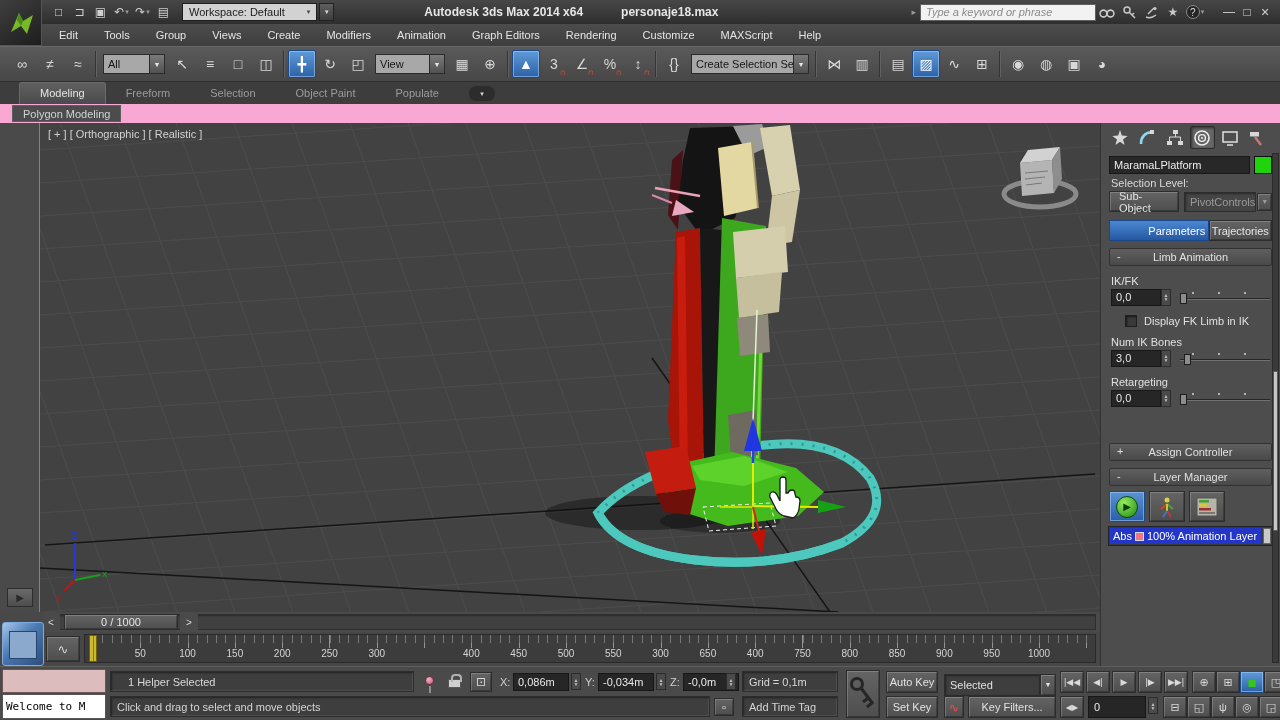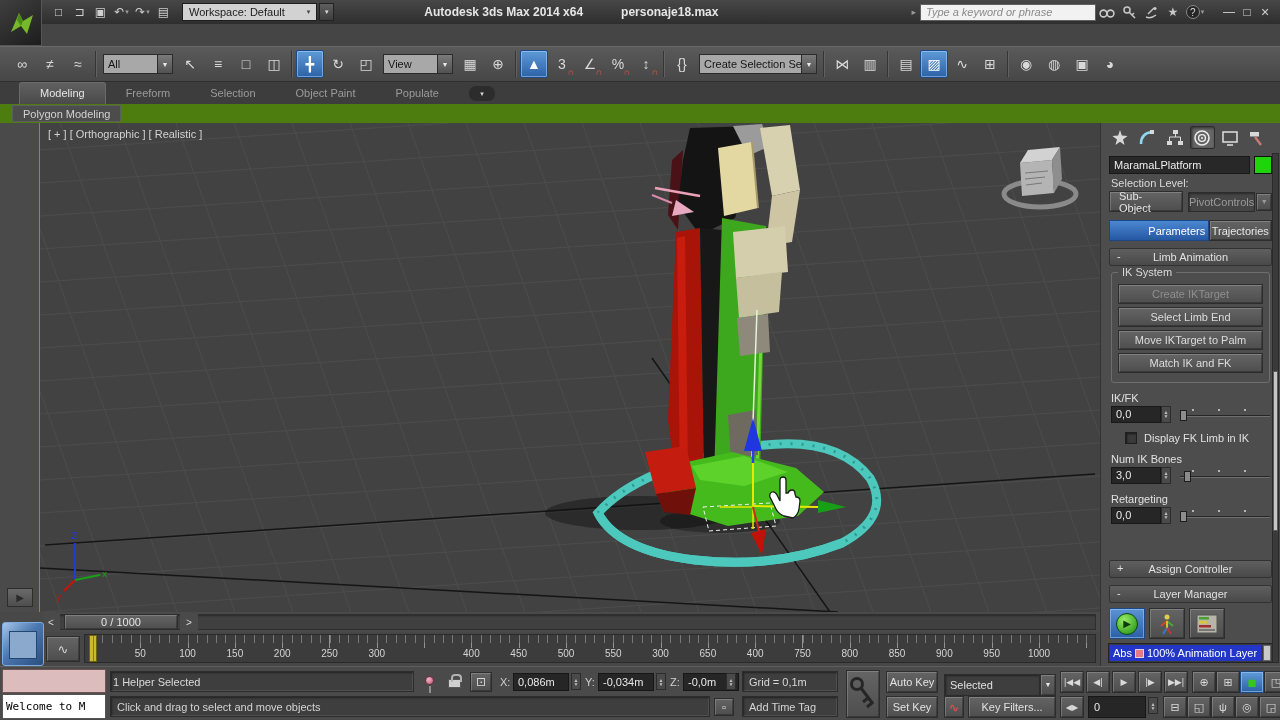--- a/index.html
+++ b/index.html
@@ -60,21 +60,21 @@
     border-left:1px solid #2b2b2b;color:#e8e8e8;font-size:7px;display:flex;align-items:center;justify-content:center;}
 
   
   .ribbontabs{position:absolute;left:0;top:82px;width:1280px;height:22px;background:#3d3d3d;
     display:flex;align-items:flex-end;padding-left:19px;z-index:4;}
   .rtab{padding:0 20px;line-height:21px;color:#9b9b9b;}
   .rtab.ractive{background:linear-gradient(#606060,#4a4a4a);color:#e6e6e6;border:1px solid #6a6a6a;border-bottom:none;
     border-radius:3px 3px 0 0;}
   .rmin{width:26px;height:15px;margin:0 0 3px 10px;background:#2c2c2c;border-radius:7px;
     color:#d8d8d8;font-size:7px;display:flex;align-items:center;justify-content:center;}
-  .ribbonrow{position:absolute;left:0;top:104px;width:1280px;height:19px;background:#4d7c0f;z-index:4;
+  .ribbonrow{position:absolute;left:0;top:104px;width:1280px;height:19px;background:#f9a8d4;z-index:4;
     display:flex;align-items:center;}
   .rchip{margin-left:12px;height:17px;padding:0 10px;background:#4c4c4c;border:1px solid #5e5e5e;
     color:#d2d2d2;display:flex;align-items:center;}
 
   
   .leftstrip{position:absolute;left:0;top:123px;width:40px;height:489px;background:#4a4a4a;
     border-right:1px solid #3a3a3a;}
   .vpplay{position:absolute;left:7px;top:465px;width:26px;height:19px;
     background:linear-gradient(#6a6a6a,#4e4e4e);border:1px solid #2d2d2d;color:#2a2a2a;font-size:10px;
     display:flex;align-items:center;justify-content:center;}
@@ -91,21 +91,21 @@
   .namerow{display:flex;align-items:center;margin:5px 8px 3px 8px;}
   .namefield{flex:1;height:18px;background:#282828;border:1px solid #181818;color:#ececec;
     display:flex;align-items:center;padding-left:4px;}
   .swatch{width:18px;height:18px;background:#1fd40a;border:1px solid #101010;margin-left:4px;}
   .sellevel{margin:3px 10px 1px 10px;color:#dadada;}
   .subrow{display:flex;align-items:center;margin:2px 8px;}
   .raised{background:linear-gradient(#646464,#4e4e4e);border:1px solid #2d2d2d;
     box-shadow:inset 1px 1px 0 rgba(255,255,255,.18),inset -1px -1px 0 rgba(0,0,0,.28);}
   .subobj{height:21px;padding:0 9px;display:flex;align-items:center;color:#e2e2e2;}
   .pivcombo{flex:1;height:20px;margin-left:5px;background:#454545;border:1px solid #2c2c2c;
-    box-shadow:inset 1px 1px 2px rgba(0,0,0,.4);color:#9a9a9a;display:flex;align-items:center;}
+    box-shadow:inset 1px 1px 2px rgba(0,0,0,.4);color:#9a9a9a;display:flex;align-items:center;padding-left:5px;}
   .pivdrop{width:16px;height:18px;display:flex;align-items:center;justify-content:center;
     color:#9a9a9a;font-size:7px;margin-left:1px;}
   .ptabs{display:flex;margin:8px 8px 2px 8px;}
   .ptab{flex:1;height:21px;display:flex;align-items:center;justify-content:center;color:#e6e6e6;}
   .ptab.bluetab{background:linear-gradient(#4b87d2,#2558a2);border:1px solid #1b4884;color:#fff;padding-left:36px;}
   .roll{margin:7px 8px 0 8px;height:18px;background:linear-gradient(#5f5f5f,#494949);border:1px solid #323232;
     border-radius:2px;display:flex;align-items:center;justify-content:center;position:relative;color:#e0e0e0;}
   .rsign{position:absolute;left:7px;top:1px;}
   .grp{margin:6px 10px 0 10px;border:1px solid #6e6e6e;border-radius:3px;padding:8px 4px 6px 4px;position:relative;}
   .grplbl{position:absolute;top:-7px;left:6px;background:#4d4d4d;padding:0 4px;color:#dadada;}
@@ -172,21 +172,21 @@
   .statusbar{position:absolute;left:0;top:666px;width:1280px;height:54px;background:#4a4a4a;
     border-top:1px solid #5e5e5e;z-index:7;}
   .sunken{background:#3e3e3e;border:1px solid #2c2c2c;
     box-shadow:inset 1px 1px 2px rgba(0,0,0,.45),inset -1px -1px 0 rgba(255,255,255,.10);}
   .listener1{position:absolute;left:2px;top:2px;width:104px;height:24px;background:#dcbcbc;
     border:1px solid #6e5454;}
   .listener2{position:absolute;left:2px;top:27px;width:104px;height:25px;background:#fff;color:#000;
     font-family:"DejaVu Sans Mono",monospace;font-size:11px;display:flex;align-items:center;padding:0 3px;
     border:1px solid #555;white-space:nowrap;overflow:hidden;}
   .statusfield{position:absolute;left:110px;top:4px;width:304px;height:21px;display:flex;align-items:center;
-    padding:0 2px;color:#dadada;}
+    padding:0 17px;color:#dadada;}
   .promptfield{position:absolute;left:110px;top:29px;width:600px;height:21px;display:flex;align-items:center;
     padding:0 6px;color:#d4d4d4;}
   .pinicon{position:absolute;left:425px;top:9px;width:9px;height:9px;border-radius:50%;
     background:radial-gradient(circle at 35% 30%,#f2b4c4,#c05878);border:1px solid #703040;}
   .pinicon::after{content:"";position:absolute;left:3px;top:9px;width:2px;height:7px;background:#909090;}
   .lockicon{position:absolute;left:448px;top:12px;width:13px;height:9px;background:#cfcfcf;
     border:1px solid #555;border-radius:1px;}
   .lockicon::before{content:"";position:absolute;left:2px;top:-6px;width:7px;height:6px;
     border:2px solid #b0b0b0;border-bottom:none;border-radius:4px 4px 0 0;}
   .offbtn{position:absolute;left:470px;top:5px;width:22px;height:20px;display:flex;align-items:center;
@@ -304,33 +304,47 @@
     </div>
   </div>
 
   <div class="logo">
     <svg width="30" height="30" viewBox="0 0 30 30">
       <path d="M5 24 L13 5 L17 13 L27 7 L21 26 L15 18 Z" fill="#76b82a"></path>
       <path d="M13 5 L17 13 L15 18 L11 12 Z" fill="#4e8a18"></path>
     </svg>
   </div>
 
+  <div class="menubar" id="menubar">
+      <div class="mitem">Edit</div>
+      <div class="mitem">Tools</div>
+      <div class="mitem">Group</div>
+      <div class="mitem">Views</div>
+      <div class="mitem">Create</div>
+      <div class="mitem">Modifiers</div>
+      <div class="mitem">Animation</div>
+      <div class="mitem">Graph Editors</div>
+      <div class="mitem">Rendering</div>
+      <div class="mitem">Customize</div>
+      <div class="mitem">MAXScript</div>
+      <div class="mitem">Help</div>
+    </div>
 
   <div class="toolbar" id="toolbar">
       <div class="tbtn">
         <span class="tglyph">∞</span>
       </div>
       <div class="tbtn">
         <span class="tglyph">≠</span>
       </div>
       <div class="tbtn">
         <span class="tglyph">≈</span>
       </div>
       <div class="tdiv"></div>
-      <div class="tcombo" style="width: 70px;">
+      <div class="tcombo" style="width: 62px;">
         <span class="cval">All</span>
         <span class="cbtn">▼</span>
       </div>
       <div class="tbtn">
         <span class="tglyph">↖</span>
       </div>
       <div class="tbtn">
         <span class="tglyph">≡</span>
       </div>
       <div class="tbtn">
@@ -631,29 +645,20 @@
     <div class="ptabs">
       <div class="ptab bluetab">Parameters</div>
       <div class="ptab raised">Trajectories</div>
     </div>
 
     <div class="roll">
       <span class="rsign">-</span>
       <span>Limb Animation</span>
     </div>
 
-    <div class="grp">
-      <div class="grplbl">IK System</div>
-      <div id="limbbtns">
-          <div class="cpbtn raised cpdis">Create IKTarget</div>
-          <div class="cpbtn raised">Select Limb End</div>
-          <div class="cpbtn raised">Move IKTarget to Palm</div>
-          <div class="cpbtn raised">Match IK and FK</div>
-        </div>
-    </div>
 
     <div class="plabel">IK/FK</div>
     <div class="spinrow">
       <div class="pfield">0,0</div>
       <div class="spin">
           <span>▲</span>
           <span>▼</span>
         </div>
       <div class="pslider">
         <div class="ptrack"></div>

